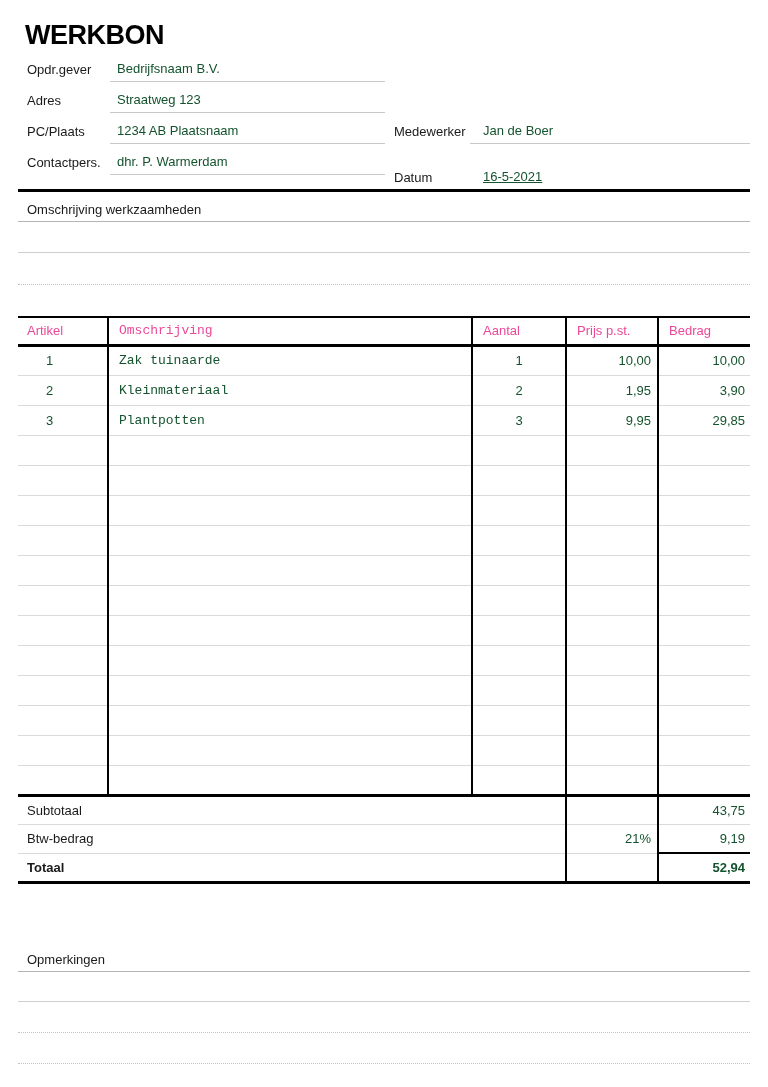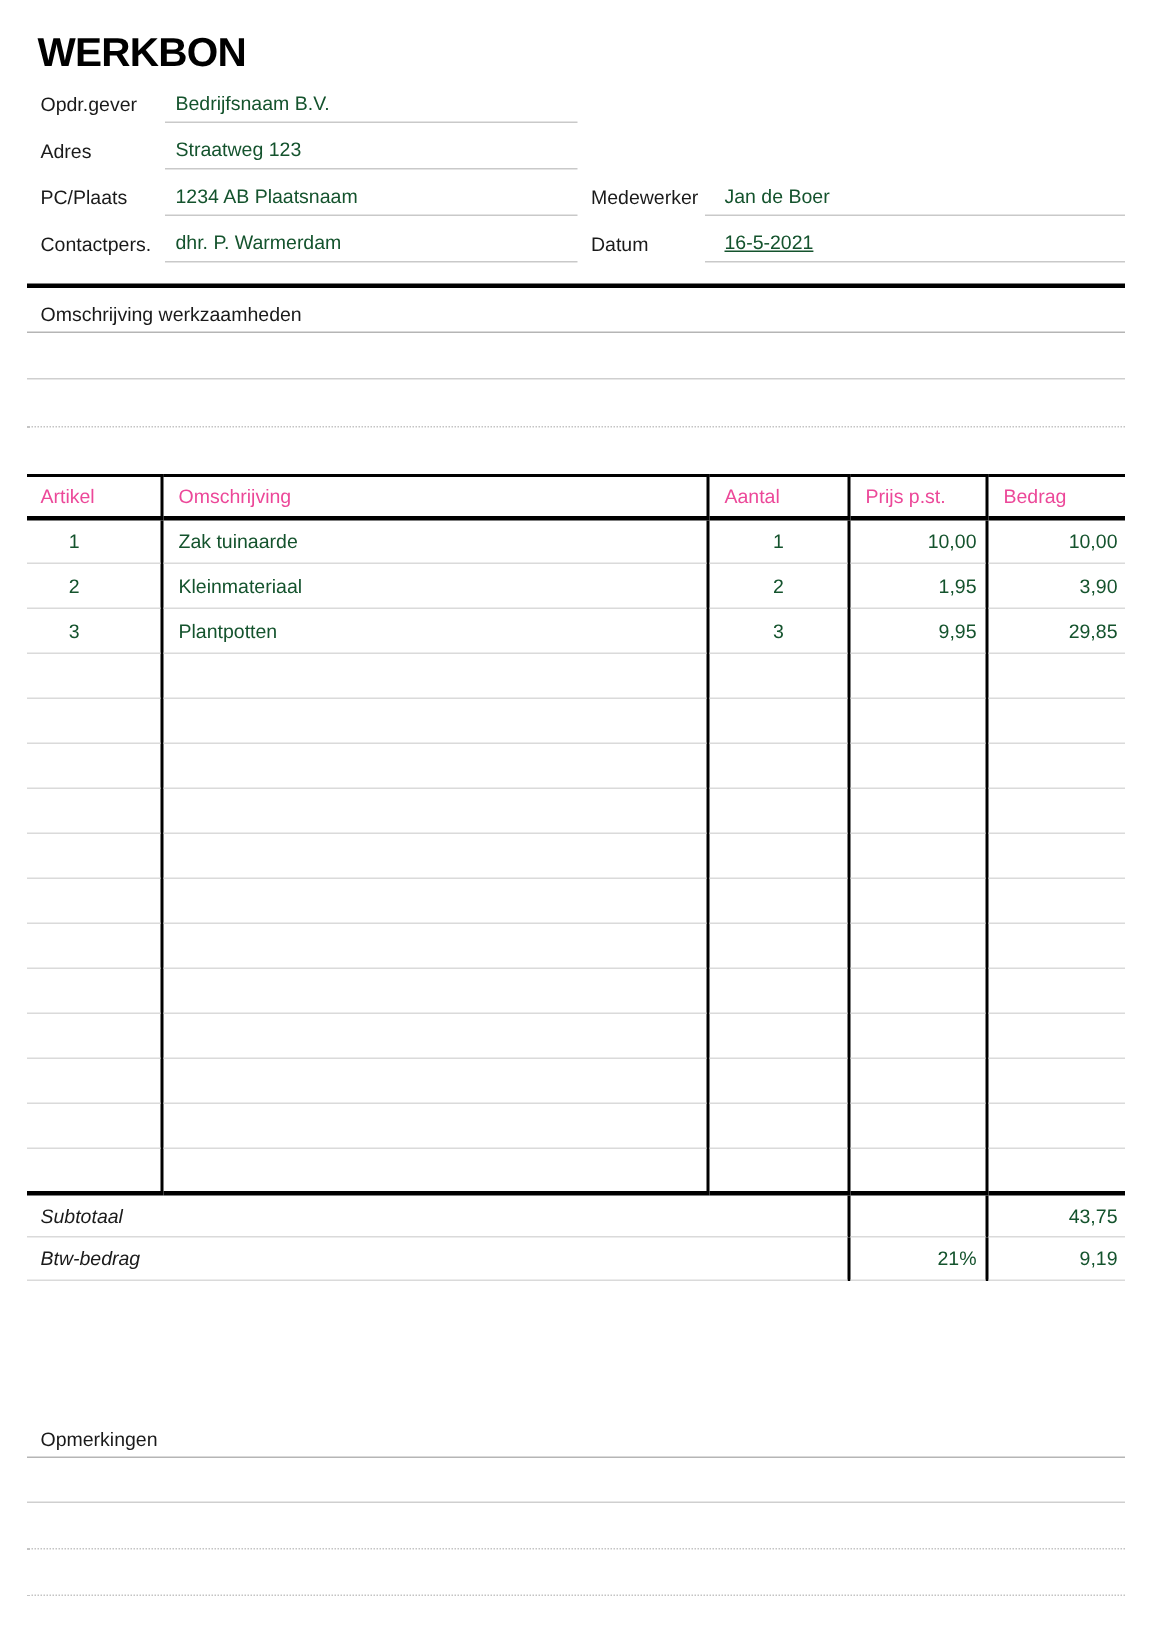--- a/index.html
+++ b/index.html
@@ -60,31 +60,31 @@
   thead th {
     border-top:2px solid #000;
     border-bottom:3px solid #000;
     height:28px; text-align:left; padding-left:9px;
     color:#ec4899;
   }
   thead th.c2, thead th.c3, thead th.c4, thead th.c5 { padding-left:10px; }
   tbody td { height:30px; border-bottom:1px solid #dadada; }
   tbody tr.last td { border-bottom:3px solid #000; }
   .v1 { border-right:2px solid #000; } 
-  .v2 { border-right:2px solid #000; } 
+  .v2 { border-right:2px solid #000;font-family:Liberation Mono, monospace; } 
   .v3 { border-right:2px solid #000; } 
   .v4 { border-right:2px solid #000; } 
   td.artikel { text-align:center; padding-right:26px; }
   td.omschr  { text-align:left;  padding-left:10px; }
   td.aantal  { text-align:center; }
   td.prijs   { text-align:right; padding-right:6px; }
   td.bedrag  { text-align:right; padding-right:5px; }
 
   tfoot td { height:29px; border-bottom:1px solid #dadada; }
-  tfoot td.tlabel { text-align:left; padding-left:9px;font-style:italic; }
+  tfoot td.tlabel { text-align:left; padding-left:9px; }
   tfoot td.trate  { text-align:right; padding-right:6px;
                     border-left:2px solid #000; border-right:2px solid #000; }
   tfoot td.tamount{ text-align:right; padding-right:5px; }
   tfoot tr.total-row td { border-bottom:3px solid #000; font-weight:bold; }
   tfoot tr.total-row td.tamount { border-top:2px solid #000; }
 </style>
 </head>
 <body>
 
 <div class="page">
@@ -105,21 +105,21 @@
   </div>
   <div class="frow" style="left:0;top:145px;width:768px;">
     <span class="flabel" style="left:27px;">Contactpers.</span>
     <div class="fvalue accent" style="left:110px;width:275px;">dhr. P. Warmerdam</div>
   </div>
 
   <div class="frow" style="left:0;top:114px;width:768px;">
     <span class="flabel" style="left:394px;">Medewerker</span>
     <div class="fvalue right-col accent" style="left:470px;width:280px;">Jan de Boer</div>
   </div>
-  <div class="frow" style="left:0;top:145px;width:768px;padding-left:35px;">
+  <div class="frow" style="left:0;top:160px;width:768px;padding-left:35px;">
     <span class="flabel" style="left:394px;">Datum</span>
     <div class="fvalue right-col accent" style="left:470px;width:280px;text-decoration:underline;">16-5-2021</div>
   </div>
 
   <div class="divider" style="top:189px;"></div>
 
   <div class="section-label-row" style="top:197px;">
     <span>Omschrijving werkzaamheden</span>
   </div>
   <div class="hline" style="top:252px;"></div>
@@ -253,20 +253,25 @@
       <tr>
         <td class="tlabel" colspan="3">Subtotaal</td>
         <td class="trate"></td>
         <td class="tamount accent">43,75</td>
       </tr>
       <tr>
         <td class="tlabel" colspan="3">Btw-bedrag</td>
         <td class="trate accent">21%</td>
         <td class="tamount accent">9,19</td>
       </tr>
+      <tr class="total-row">
+        <td class="tlabel" colspan="3">Totaal</td>
+        <td class="trate"></td>
+        <td class="tamount accent">52,94</td>
+      </tr>
     </tfoot>
   </table>
 
   <div class="section-label-row" style="top:947px;">
     <span>Opmerkingen</span>
   </div>
   <div class="hline" style="top:1001px;"></div>
   <div class="hline dotted" style="top:1032px;"></div>
   <div class="hline dotted" style="top:1063px;"></div>
 

